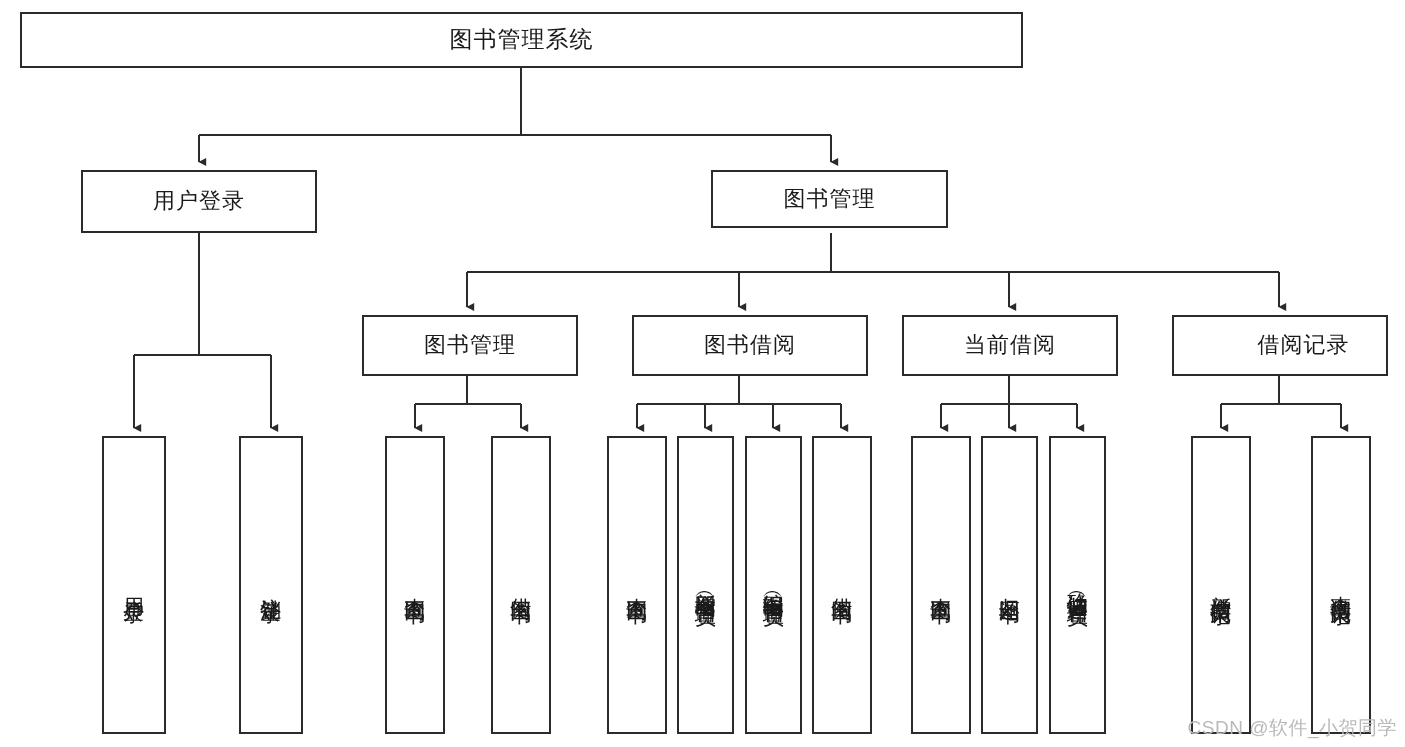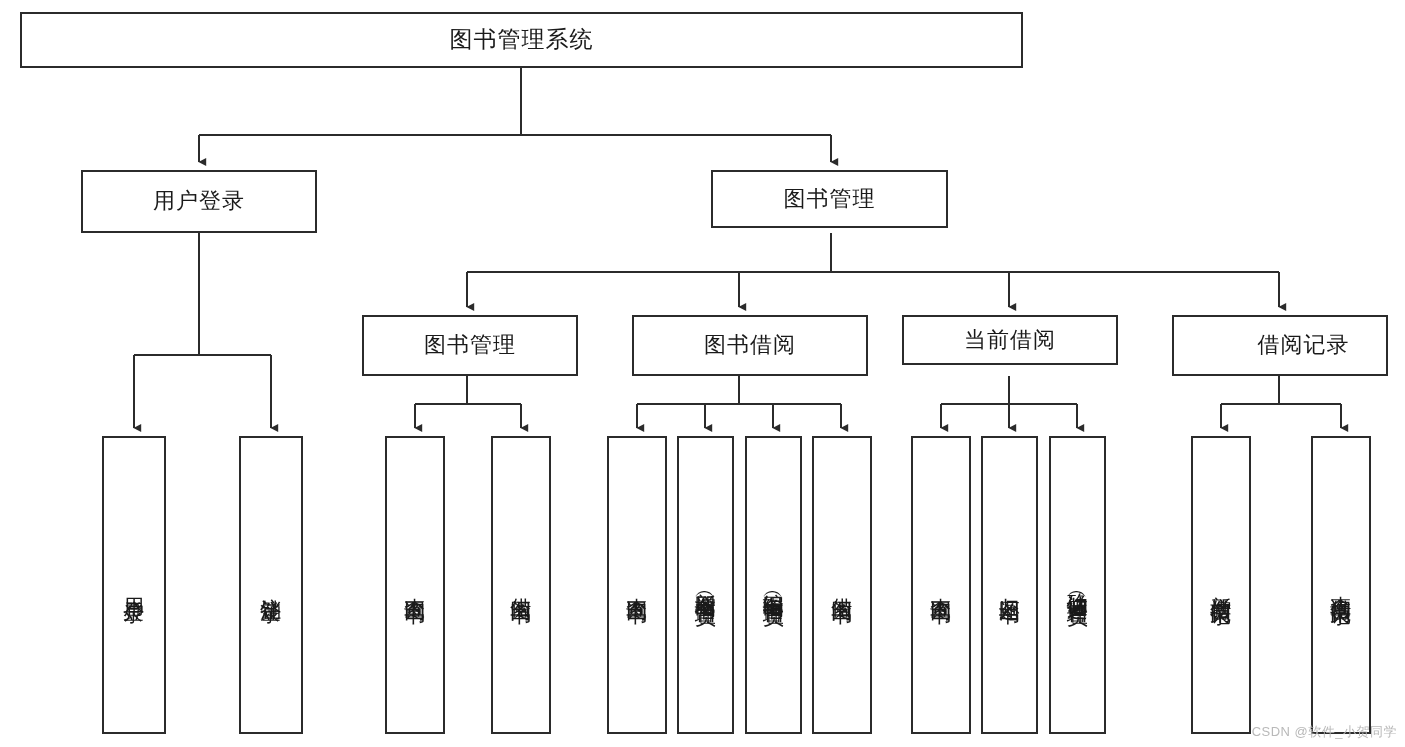--- a/index.html
+++ b/index.html
@@ -51,21 +51,21 @@
     line-height:1.32;
     letter-spacing:2px;
     white-space:nowrap;
     max-height:284px;
   }
   .node.root .label{ font-size:23px; }
   .watermark{
     position:absolute;
     right:8px;
     bottom:6px;
-    font-size:13px;
+    font-size:19px;
     color:#b9b9b9;
     white-space:nowrap;
     letter-spacing:0.5px;
     font-family:"Liberation Sans","DejaVu Sans",sans-serif;
   }
 </style>
 </head>
 <body>
 
 <div id="canvas">
@@ -134,21 +134,21 @@
   </div>
 
   <div class="node h" style="left:362px;top:315px;width:216px;height:61px;">
     <span class="label">图书管理</span>
   </div>
 
   <div class="node h" style="left:632px;top:315px;width:236px;height:61px;">
     <span class="label">图书借阅</span>
   </div>
 
-  <div class="node h" style="left:902px;top:315px;width:216px;height:50px;">
+  <div class="node h" style="left:902px;top:315px;width:216px;height:61px;">
     <span class="label">当前借阅</span>
   </div>
 
   <div class="node h" style="left:1172px;top:315px;width:216px;height:61px;padding-left:47px;">
     <span class="label">借阅记录</span>
   </div>
 
   <div class="node v" style="left:102px;top:436px;width:64px;height:298px;">
     <span class="label">用户登录</span>
   </div>

